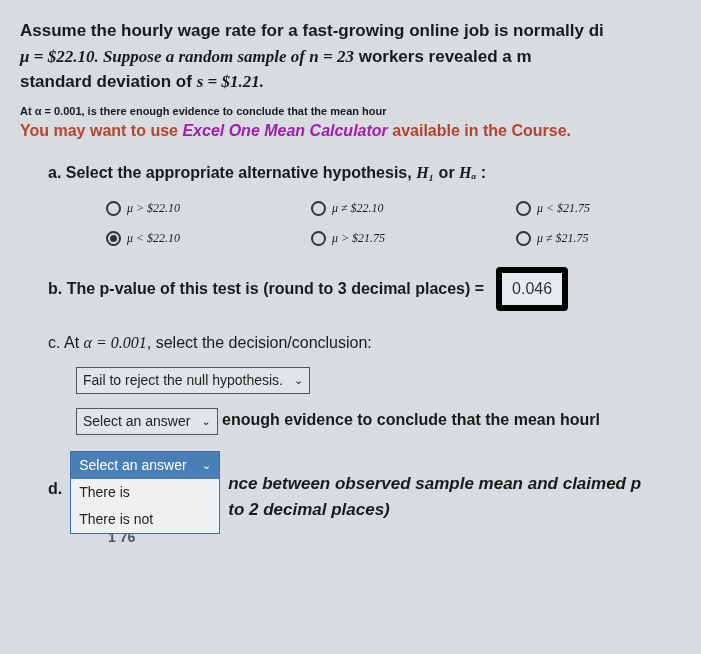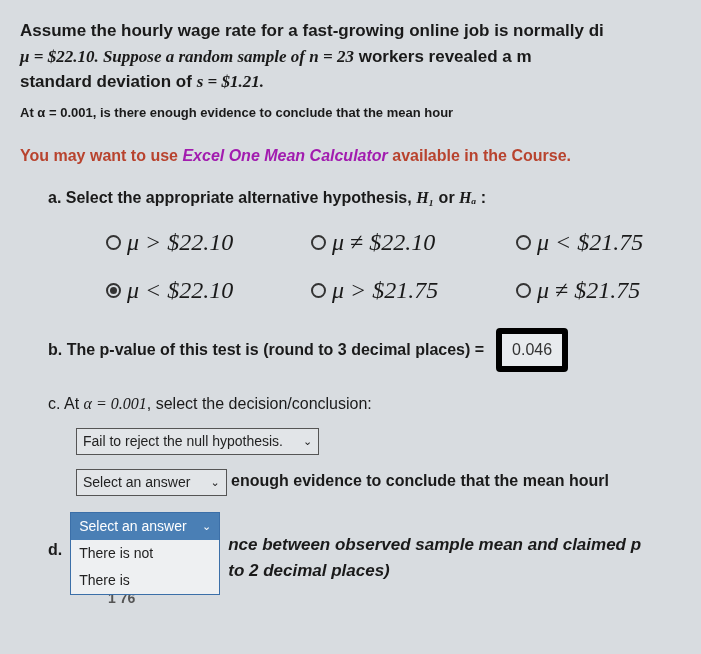--- a/index.html
+++ b/index.html
@@ -22,23 +22,22 @@
       font-weight: bold;
       font-size: 17px;
       margin-bottom: 8px;
     }
     .intro .var {
       font-style: italic;
       font-family: 'Times New Roman', serif;
     }
     .alpha-line {
       font-weight: bold;
-      font-size: 13px;
+      font-size: 11px;
       margin-top: 6px;
-      margin-bottom: 22px;
     }
     .note {
       color: #b8432e;
       font-weight: bold;
       font-size: 16px;
       margin-bottom: 18px;
     }
     .note .link {
       color: #a21caf;
       font-weight: bold;
@@ -54,21 +53,21 @@
       font-style: italic;
       font-family: 'Times New Roman', serif;
     }
     .radio-grid {
       display: grid;
       grid-template-columns: repeat(3, auto);
       column-gap: 40px;
       row-gap: 12px;
       margin: 14px 0 0 58px;
       font-weight: normal;
-      font-size: 24px;
+      font-size: 12px;
       font-family: 'Times New Roman', serif;
     }
     .radio-item {
       display: flex;
       align-items: center;
       gap: 6px;
     }
     .radio {
       width: 15px;
       height: 15px;
@@ -105,21 +104,21 @@
       color: #333;
     }
     .select-box {
       display: inline-flex;
       align-items: center;
       border: 1px solid #555;
       background: #e2e5e8;
       padding: 2px 6px;
       font-size: 14px;
       font-weight: normal;
-      gap: 20px;
+      gap: 11px;
       color: #222;
     }
     .chev {
       font-size: 11px;
     }
     .dropdown-wrap {
       position: relative;
       display: inline-block;
       vertical-align: top;
     }
@@ -249,22 +248,22 @@
 </div>
 
 <div class="part-d">
   <span class="d-label">d.</span>
   <div class="dropdown-wrap" style="height:72px;width:150px;">
     <div class="dropdown-open">
       <div class="hdr">
         <span>Select an answer</span>
         <span style="font-size:11px;">⌄</span>
       </div>
+      <div class="opt">There is</div>
       <div class="opt">There is not</div>
-      <div class="opt">There is</div>
     </div>
   </div>
   <div class="d-text">
     <span>nce between observed sample mean and claimed p</span><br>
     <span>to 2 decimal places)</span>
   </div>
 </div>
 
 <div class="last-num">1 76</div>
 

